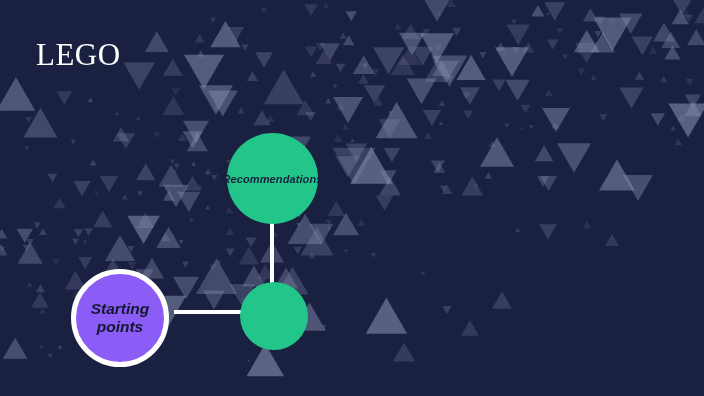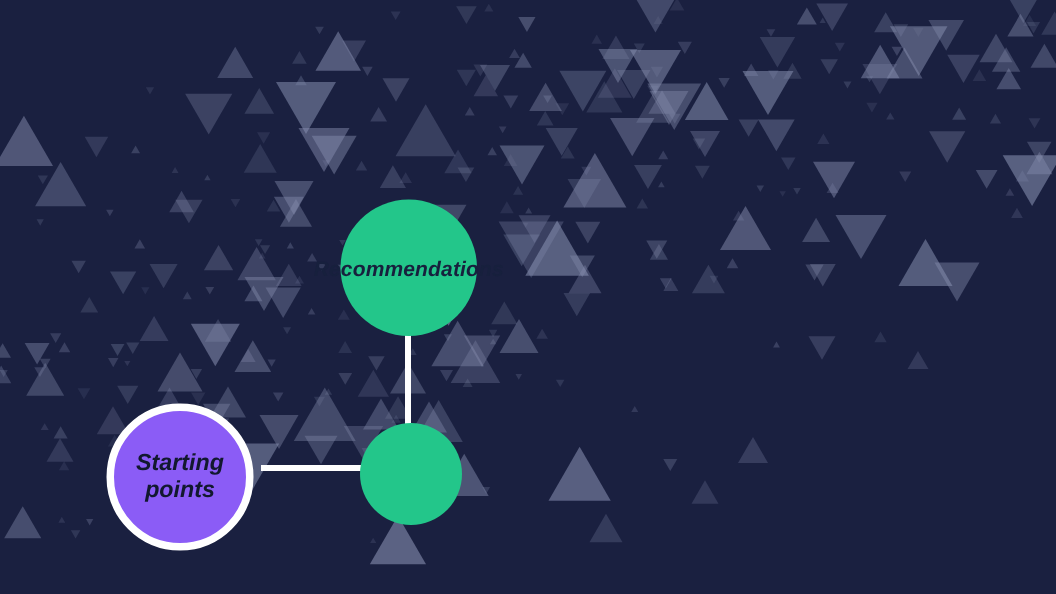--- a/index.html
+++ b/index.html
@@ -62,21 +62,21 @@
     text-align: center;
     box-sizing: border-box;
   }
   #node-recommendations {
     left: 227px;
     top: 133px;
     width: 91px;
     height: 91px;
   }
   #node-recommendations .node-label {
-    font-size: 14px;
+    font-size: 11px;
     font-style: italic;
     font-weight: 600;
     color: #17203d;
     letter-spacing: 0.1px;
     text-align: right;
   }
   #node-starting-points {
     left: 71px;
     top: 269px;
     width: 98px;
@@ -407,20 +407,21 @@
       <polygon points="88,312.474 77,331.526 99,331.526" fill="#8b93b4" fill-opacity="0.260"></polygon>
       <polygon points="40,292.206 31,307.794 49,307.794" fill="#8b93b4" fill-opacity="0.220"></polygon>
       <polygon points="236,40.928 228,27.072 244,27.072" fill="#8b93b4" fill-opacity="0.260"></polygon>
       <polygon points="548,239.794 539,224.206 557,224.206" fill="#8b93b4" fill-opacity="0.260"></polygon>
       <polygon points="612,233.938 605,246.062 619,246.062" fill="#8b93b4" fill-opacity="0.220"></polygon>
       <polygon points="502,291.34 492,308.66 512,308.66" fill="#8b93b4" fill-opacity="0.260"></polygon>
       <polygon points="470,320.206 461,335.794 479,335.794" fill="#8b93b4" fill-opacity="0.220"></polygon>
       <polygon points="404,342.474 393,361.526 415,361.526" fill="#8b93b4" fill-opacity="0.240"></polygon>
     </svg>
 
+  <div id="slide-title">LEGO</div>
 
   <div class="connector" id="connector-horizontal"></div>
 
   <div class="connector" id="connector-vertical"></div>
 
   <div class="node" id="node-recommendations">
     <span class="node-label">Recommendations</span>
   </div>
 
   <div class="node" id="node-blank">

